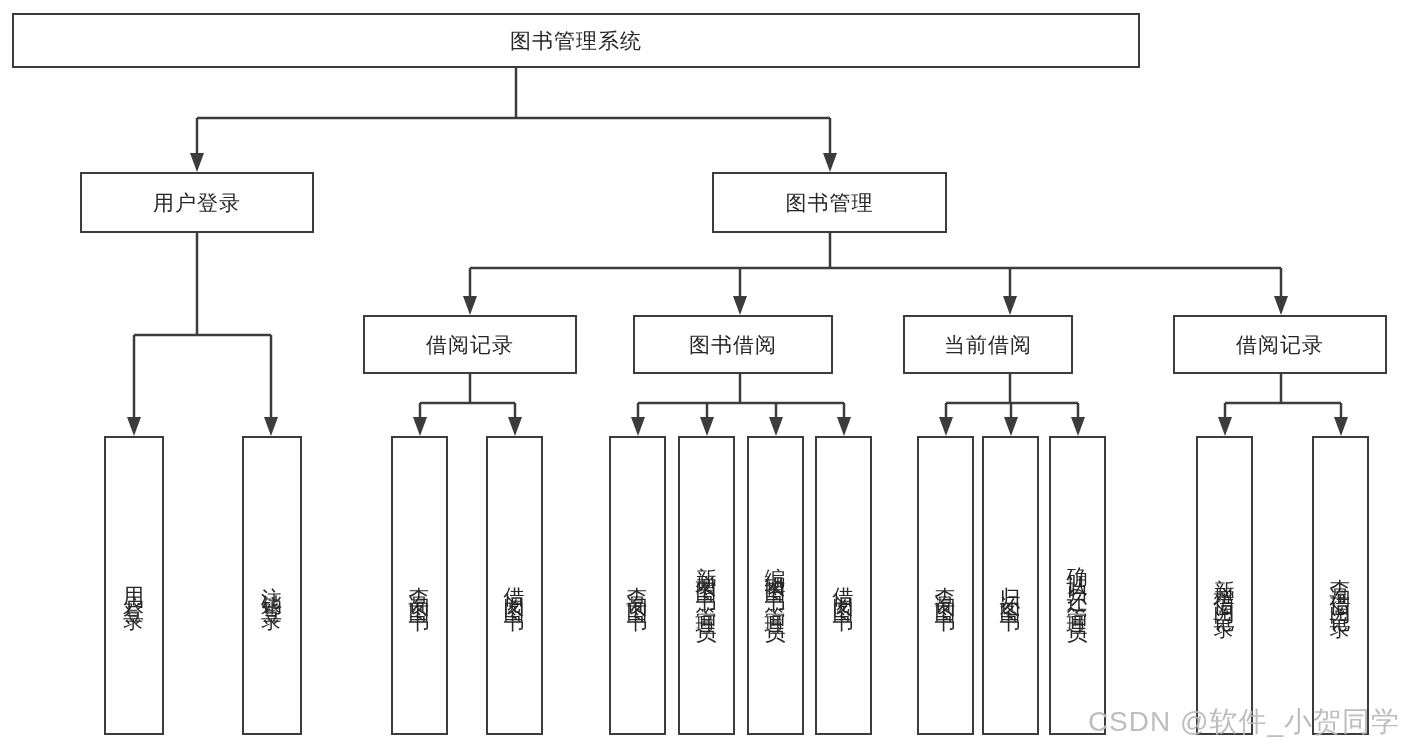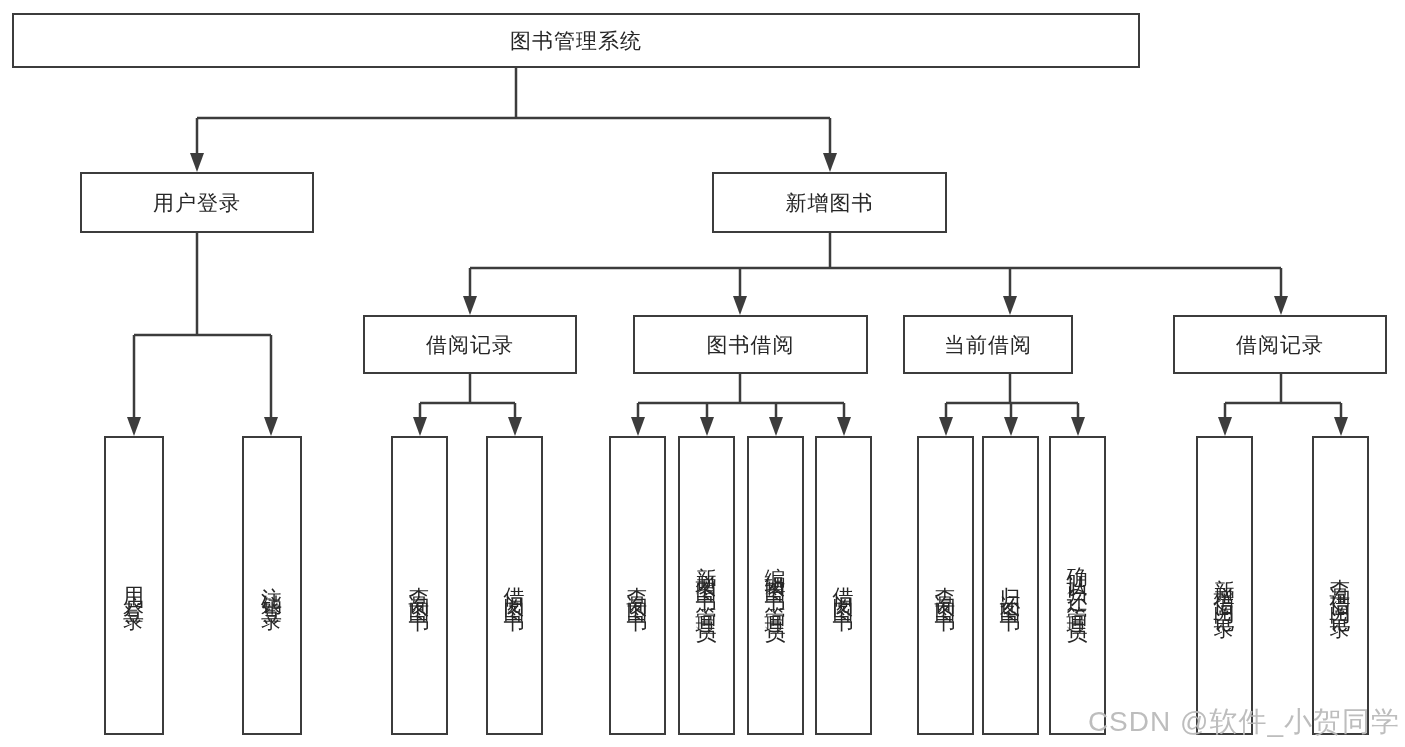--- a/index.html
+++ b/index.html
@@ -100,24 +100,24 @@
       <polygon points="1004,417 1018,417 1011,436"></polygon>
       <polygon points="1071,417 1085,417 1078,436"></polygon>
       <polygon points="1218,417 1232,417 1225,436"></polygon>
       <polygon points="1334,417 1348,417 1341,436"></polygon>
     </g>
   </svg>
 
   <div class="box" style="left:12px; top:13px; width:1128px; height:55px;">图书管理系统</div>
 
   <div class="box" style="left:80px; top:172px; width:234px; height:61px;">用户登录</div>
-  <div class="box" style="left:712px; top:172px; width:235px; height:61px;">新增图书</div>
+  <div class="box" style="left:712px; top:172px; width:235px; height:61px;">图书管理</div>
 
   <div class="box" style="left:363px; top:315px; width:214px; height:59px;">借阅记录</div>
-  <div class="box" style="left:633px; top:315px; width:235px; height:59px;">图书借阅</div>
+  <div class="box" style="left:633px; top:315px; width:200px; height:59px;">图书借阅</div>
   <div class="box" style="left:903px; top:315px; width:170px; height:59px;">当前借阅</div>
   <div class="box" style="left:1173px; top:315px; width:214px; height:59px;">借阅记录</div>
 
   <div class="leaf" style="left:104px; top:436px; width:60px; height:299px;">
     <span>用户登录</span>
   </div>
   <div class="leaf" style="left:242px; top:436px; width:60px; height:299px;">
     <span>注销登录</span>
   </div>
 

